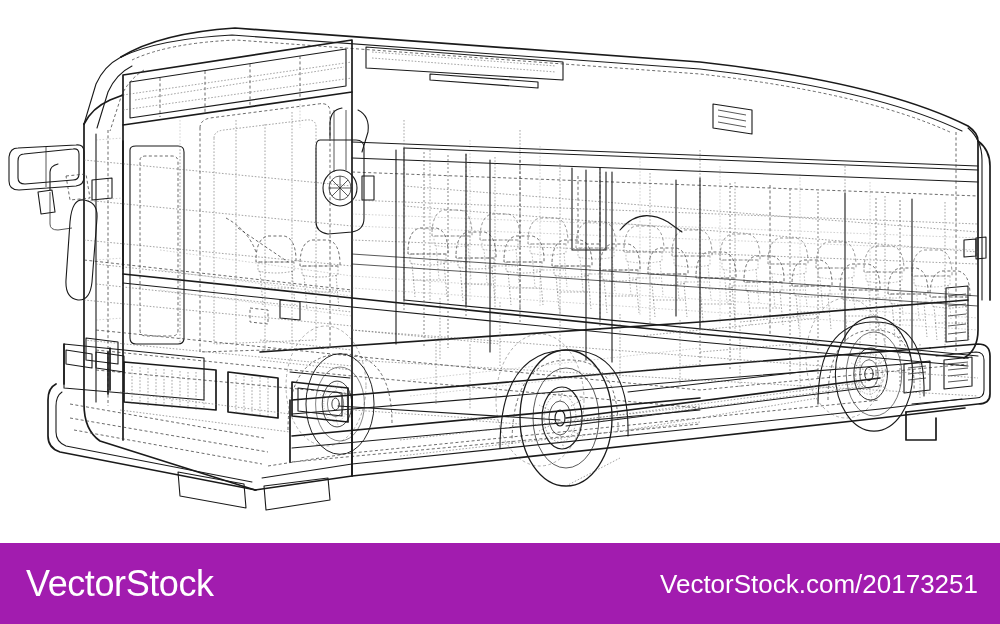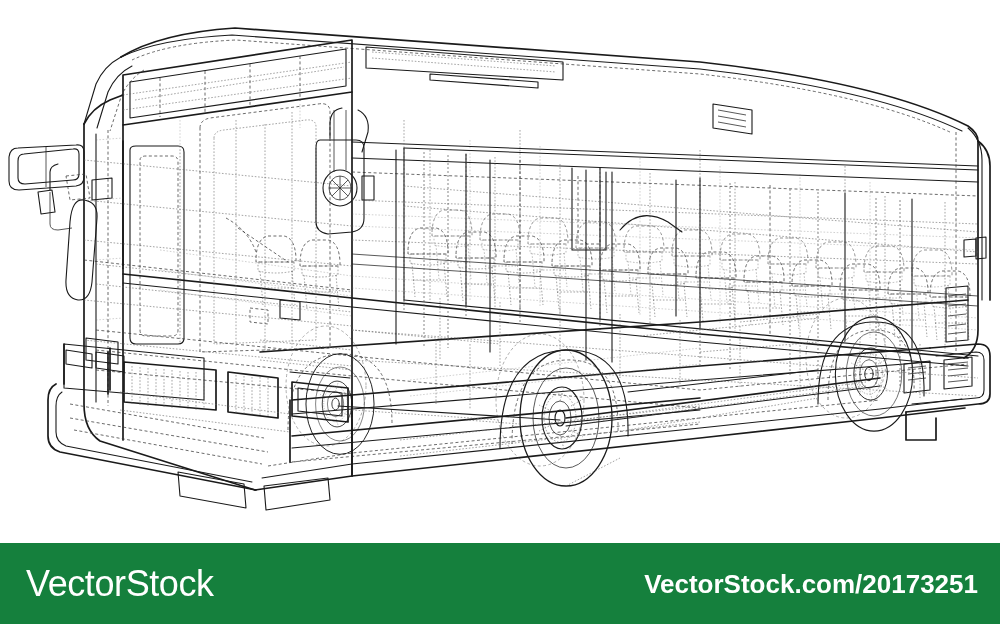--- a/index.html
+++ b/index.html
@@ -12,38 +12,38 @@
   }
   #stage{position:relative;width:1000px;height:624px;background:#fff;}
 
   
   #artwork{position:absolute;left:0;top:0;width:1000px;height:543px;background:#fff;overflow:hidden;}
   #artwork svg{display:block;width:1000px;height:543px;}
 
   
   #footer{
     position:absolute;left:0;top:543px;width:1000px;height:81px;
-    background:#15803d;
+    background:#a21caf;
     display:flex;align-items:center;justify-content:space-between;
     box-sizing:border-box;
     padding:0 22px 0 26px;
   }
   #brand{
     color:#ffffff;
     font-size:36px;
     letter-spacing:-0.4px;
     font-weight:400;
     line-height:1;
     white-space:nowrap;
   }
   #urlcredit{
     color:#ffffff;
     font-size:26px;
     letter-spacing:0px;
-    font-weight:700;
+    font-weight:400;
     line-height:1;
     white-space:nowrap;
   }
 </style>
 </head>
 <body>
 
 <div id="stage">
 
   <div id="artwork">

